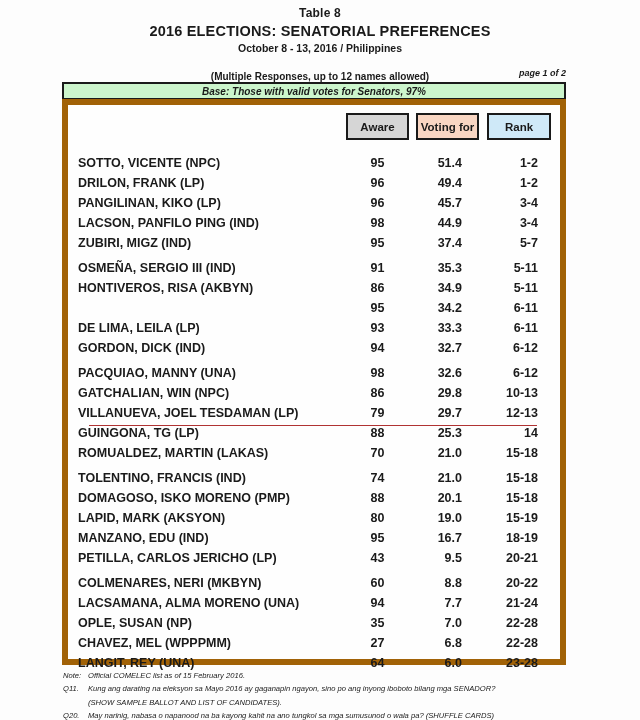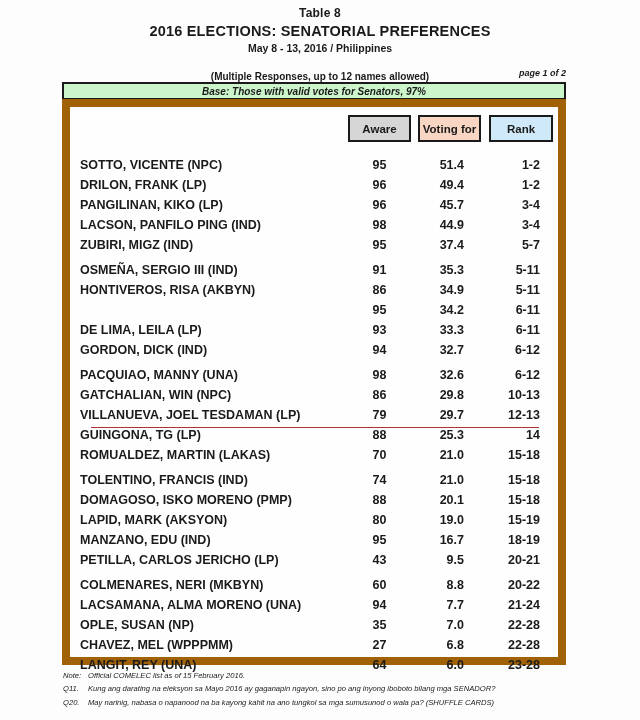--- a/index.html
+++ b/index.html
@@ -28,21 +28,21 @@
   .base-bar {
     position:absolute; top:82px; left:62px; width:504px; height:18px;
     border:2px solid #1a1a1a;
     display:flex; align-items:center; justify-content:center;
     font-size:10px; font-weight:bold; font-style:italic;
   }
 
   
   .table-body {
     position:absolute; top:99px; left:62px; width:504px; height:566px;
-    border:8px solid #a16207;
+    border:6px solid #a16207;
     background:#fefefe;
   }
   .grid-row {
     display:grid;
     grid-template-columns:278px 63px 7px 63px 8px 64px 17px;
     align-items:center;
   }
   .colhead-row { margin-top:8px; height:27px; }
   .colhead-box {
     height:27px; border:2px solid #1a1a1a;
@@ -71,21 +71,21 @@
   .footnotes { position:absolute; top:669px; left:63px; width:540px; }
   .fn { font-size:7.6px; font-weight:normal; font-style:italic; line-height:13.4px; white-space:nowrap; }
   .fn-label { display:inline-block; width:25px; }
 </style>
 </head>
 <body>
 
 <div class="page-header">
   <div class="h-table-no">Table 8</div>
   <div class="h-title">2016 ELECTIONS: SENATORIAL PREFERENCES</div>
-  <div class="h-date">May 8 - 13, 2016 / Philippines</div>
+  <div class="h-date">October 8 - 13, 2016 / Philippines</div>
   <div class="h-subtitle">(Multiple Responses, up to 12 names allowed)</div>
 </div>
 
 <div class="page-note">page 1 of 2</div>
 
 <div class="base-bar" style="background: rgb(204, 245, 204);">
   <span>Base: Those with valid votes for Senators, 97%</span>
 </div>
 
 <div class="table-body">
@@ -253,14 +253,15 @@
           <span class="c-voting">6.0</span>
           <span class="c-rank">23-28</span>
         </div>
       </div>
     </div>
 </div>
 
 <div class="footnotes">
     <div class="fn"><span class="fn-label">Note:</span><span>Official COMELEC list as of 15 February 2016.</span></div>
     <div class="fn"><span class="fn-label">Q11.</span><span>Kung ang darating na eleksyon sa Mayo 2016 ay gaganapin ngayon, sino po ang inyong iboboto bilang mga SENADOR?</span></div>
+    <div class="fn"><span class="fn-label"></span><span>(SHOW SAMPLE BALLOT AND LIST OF CANDIDATES).</span></div>
     <div class="fn"><span class="fn-label">Q20.</span><span>May narinig, nabasa o napanood na ba kayong kahit na ano tungkol sa mga sumusunod o wala pa? (SHUFFLE CARDS)</span></div>
   </div>
 
 </body></html>

